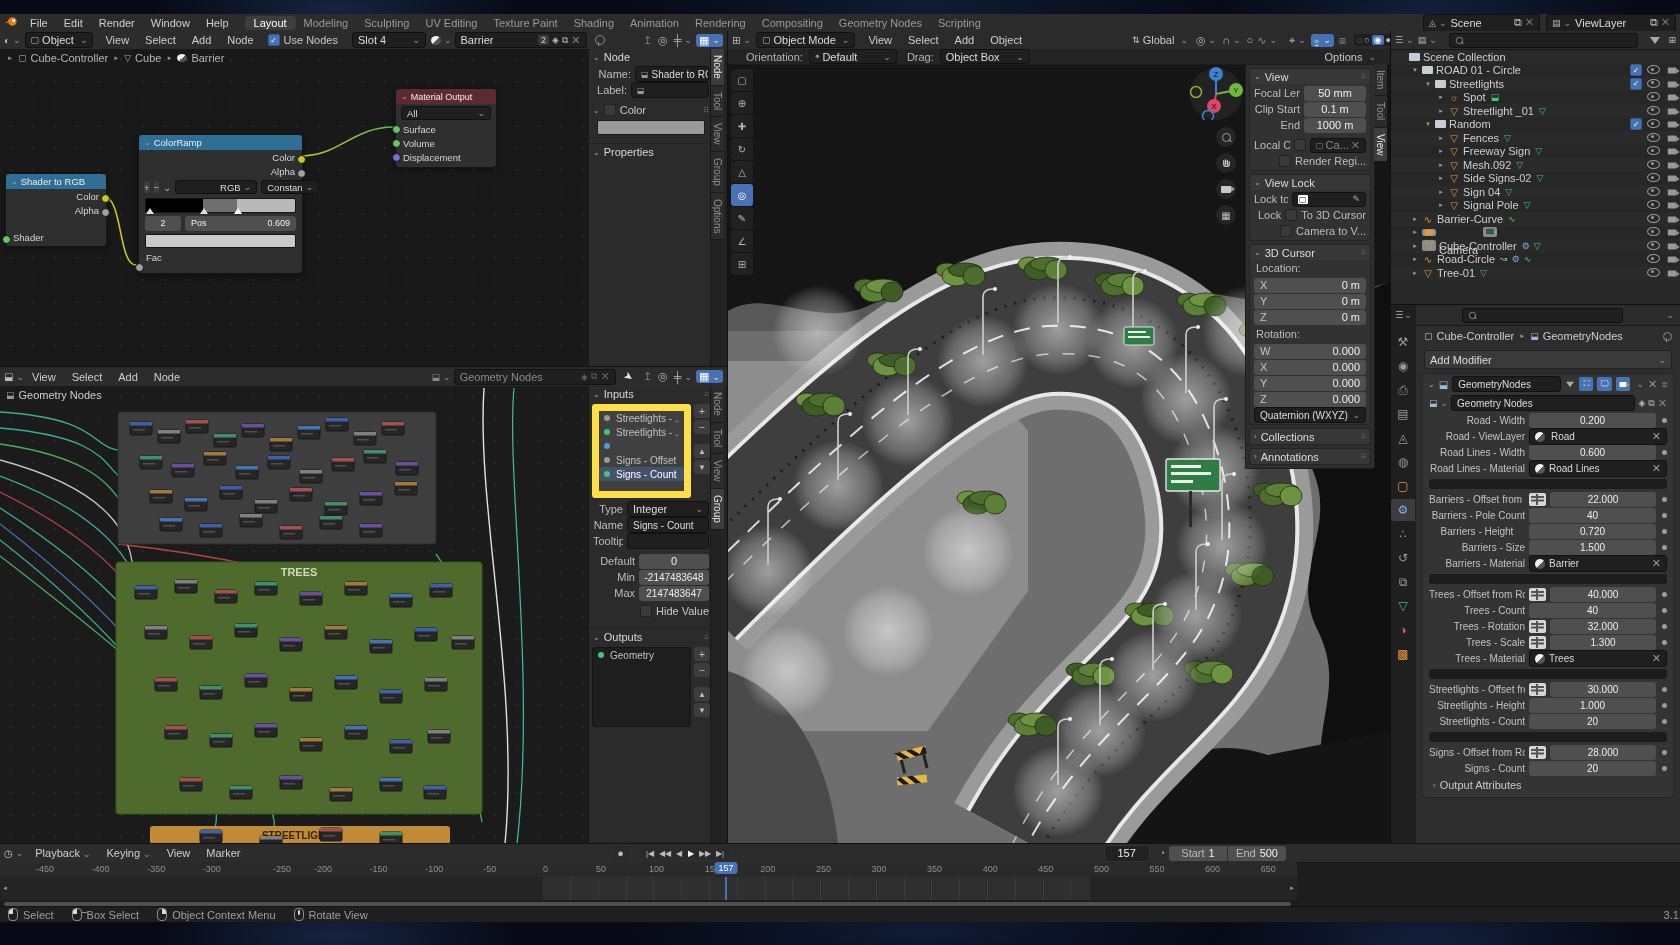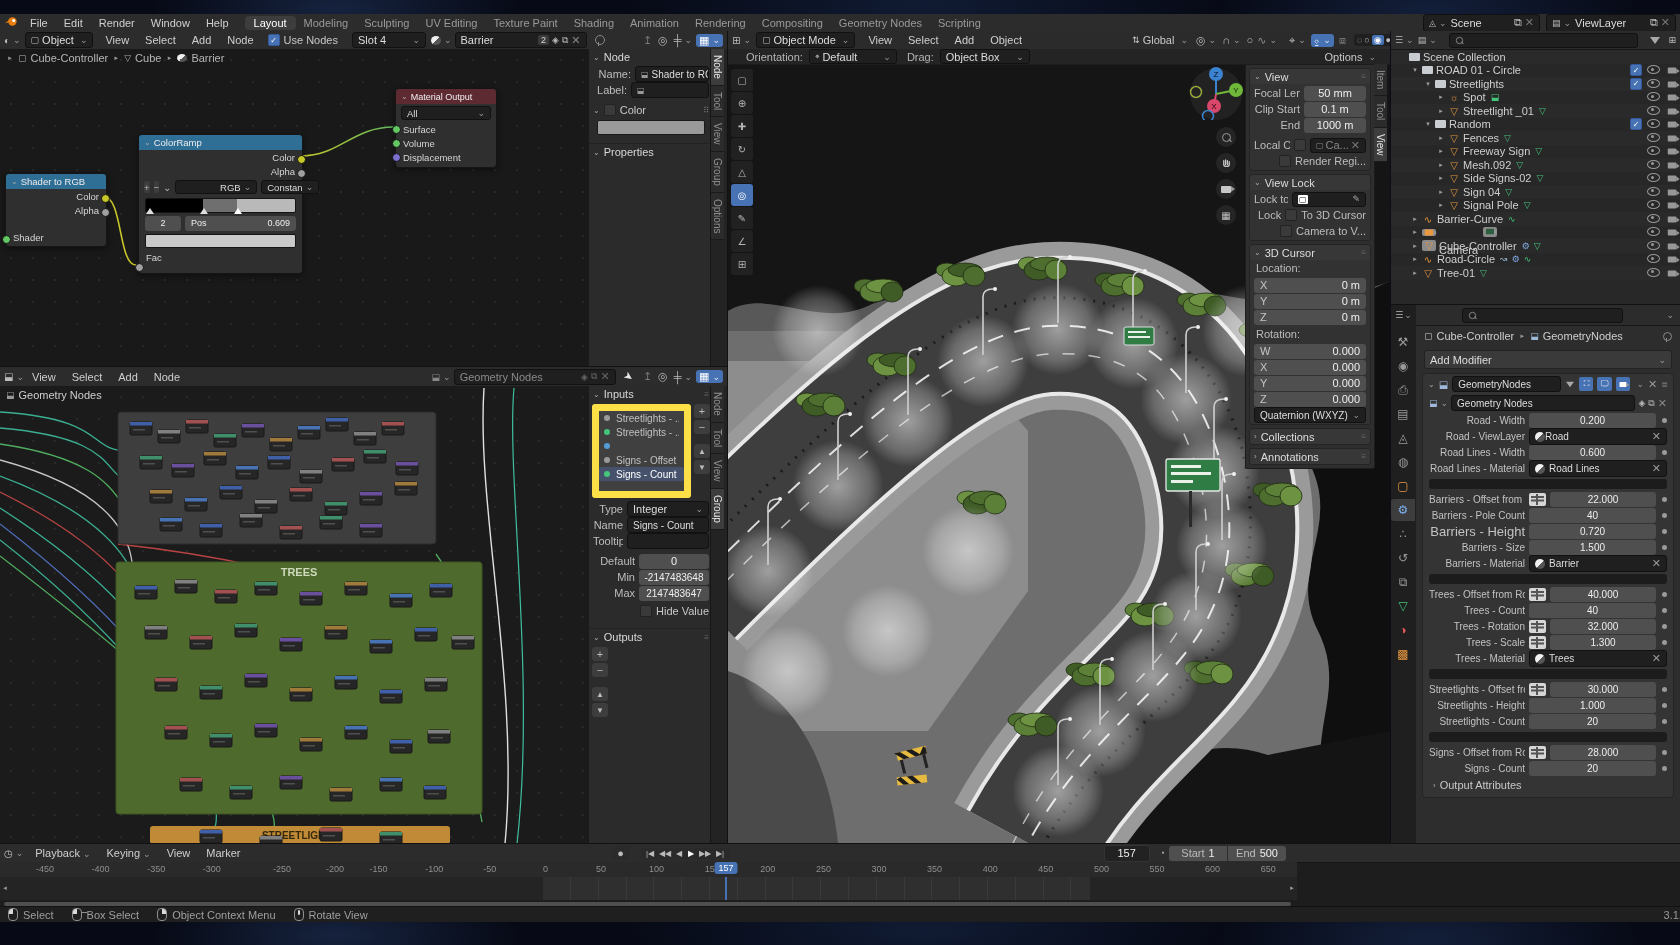--- a/index.html
+++ b/index.html
@@ -835,20 +835,26 @@
       <span class="check"></span>
       <span>Hide Value</span>
       </div>
     <div class="panelhdr" style="margin-top:10px;border-top:1px solid #222;">
         <span class="caret">⌄</span>
         <span>Outputs</span>
         <span style="flex:1"></span>
         <span style="color:#666;font-size:8px;">≡</span>
       </div>
     <div class="row" style="align-items:flex-start;padding:2px 3px;gap:3px;">
+      <div id="geo-output-list" style="flex:1;background:#1e1e1e;border:1px solid #151515;border-radius:3px;height:78px;overflow:hidden;">
+          <div class="row" style="height: 14px; padding: 0px 5px; gap: 6px;">
+            <span style="width: 6px; height: 6px; border-radius: 50%; background: rgb(68, 197, 122); flex: 0 0 6px;"></span>
+            <span style="font-size: 10px; color: rgb(192, 192, 192); white-space: nowrap; overflow: hidden;">Geometry</span>
+          </div>
+        </div>
       <div style="display:flex;flex-direction:column;gap:2px;">
         <span class="btnic" style="background:#3d3d3d;border-radius:3px;width:16px;height:14px;">+</span>
         <span class="btnic" style="background:#3d3d3d;border-radius:3px;width:16px;height:14px;">−</span>
         <span class="btnic" style="background:#3d3d3d;border-radius:3px;width:16px;height:14px;margin-top:8px;font-size:8px;">▲</span>
         <span class="btnic" style="background:#3d3d3d;border-radius:3px;width:16px;height:14px;font-size:8px;">▼</span>
       </div>
     </div>
   </div>
   <div class="vtabs" id="geo-vtabs" style="top:19px;">
       <div class="vtab">Node</div>
@@ -1584,21 +1590,21 @@
         <span class="btnic" style="color:#888;">✕</span>
       </div>
       <div id="modifier-params">
           <div class="prop-row">
             <span class="prop-label" style="font-size: 10px;">Road - Width</span>
             <span class="slider" style="flex: 1 1 0%; font-size: 10px;">0.200</span>
             <span class="anim-dot"></span>
           </div>
           <div class="prop-row">
             <span class="prop-label" style="font-size: 10px;">Road - ViewLayer</span>
-            <span class="field" style="flex: 1 1 0%; height: 15px; gap: 0;">
+            <span class="field" style="flex: 1 1 0%; height: 15px; gap: 6px;">
               <span class="mat-sphere"></span>
               <span style="font-size: 10px;">Road</span>
               <span style="flex: 1 1 0%;"></span>
               <span style="color: rgb(153, 153, 153);">✕</span>
             </span>
           </div>
           <div class="prop-row">
             <span class="prop-label" style="font-size: 10px;">Road Lines - Width</span>
             <span class="slider" style="flex: 1 1 0%; font-size: 10px;">0.600</span>
             <span class="anim-dot"></span>
@@ -1618,21 +1624,21 @@
             <span class="attr-toggle"></span>
             <span class="slider" style="flex: 1 1 0%; font-size: 10px;">22.000</span>
             <span class="anim-dot"></span>
           </div>
           <div class="prop-row">
             <span class="prop-label" style="font-size: 10px;">Barriers - Pole Count</span>
             <span class="slider" style="flex: 1 1 0%; font-size: 10px;">40</span>
             <span class="anim-dot"></span>
           </div>
           <div class="prop-row">
-            <span class="prop-label" style="font-size: 13px;">Barriers - Height</span>
+            <span class="prop-label" style="font-size: 10px; text-align: center;">Barriers - Height</span>
             <span class="slider" style="flex: 1 1 0%; font-size: 10px;">0.720</span>
             <span class="anim-dot"></span>
           </div>
           <div class="prop-row">
             <span class="prop-label" style="font-size: 10px;">Barriers - Size</span>
             <span class="slider" style="flex: 1 1 0%; font-size: 10px;">1.500</span>
             <span class="anim-dot"></span>
           </div>
           <div class="prop-row">
             <span class="prop-label" style="font-size: 10px;">Barriers - Material</span>
@@ -1748,21 +1754,21 @@
     </span>
     <span style="width:386px;"></span>
   </div>
   <div style="position:absolute;left:0;top:18px;width:1297px;height:15px;background:#2a2a2a;border-bottom:1px solid #1a1a1a;">
     <div id="ruler-ticks">
         <span class="tick" style="left: 45px;">-450</span>
         <span class="tick" style="left: 100.6px;">-400</span>
         <span class="tick" style="left: 156.2px;">-350</span>
         <span class="tick" style="left: 211.8px;">-300</span>
         <span class="tick" style="left: 282px;">-250</span>
-        <span class="tick" style="left: 335px;">-200</span>
+        <span class="tick" style="left: 323px;">-200</span>
         <span class="tick" style="left: 378.6px;">-150</span>
         <span class="tick" style="left: 434.2px;">-100</span>
         <span class="tick" style="left: 489.8px;">-50</span>
         <span class="tick" style="left: 545.4px;">0</span>
         <span class="tick" style="left: 601px;">50</span>
         <span class="tick" style="left: 656.6px;">100</span>
         <span class="tick" style="left: 712.2px;">150</span>
         <span class="tick" style="left: 767.8px;">200</span>
         <span class="tick" style="left: 823.4px;">250</span>
         <span class="tick" style="left: 879px;">300</span>

